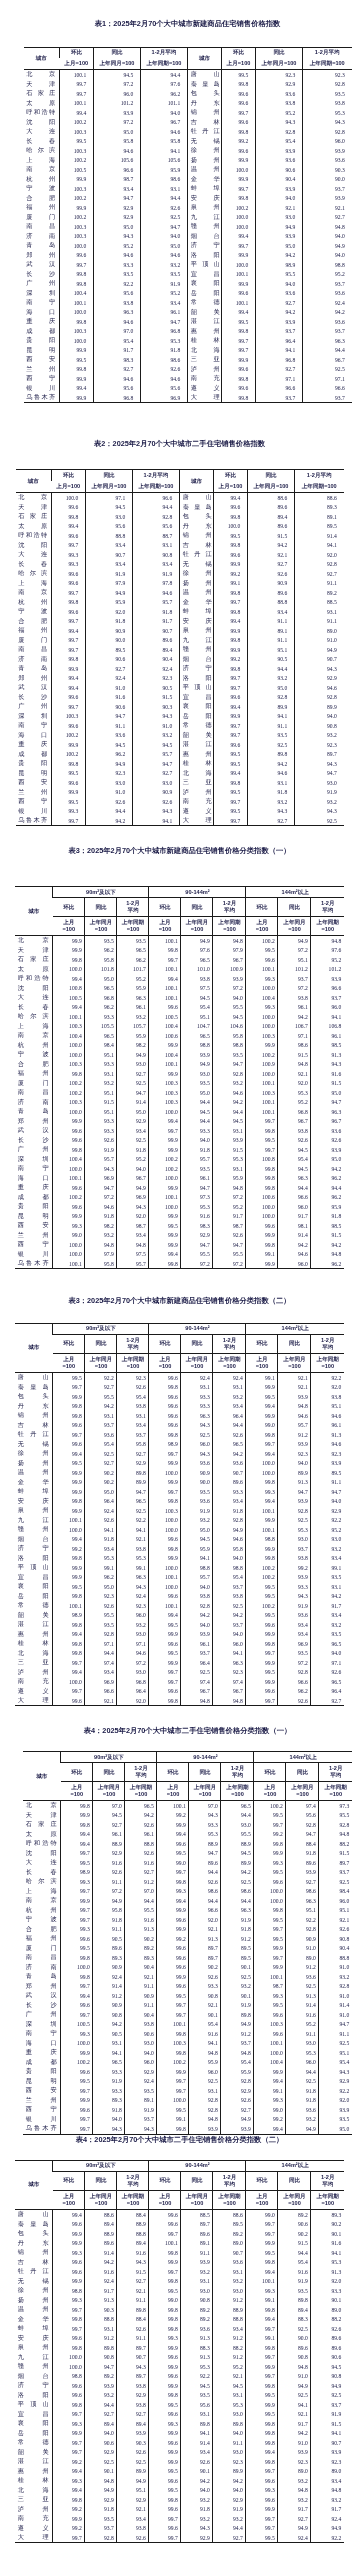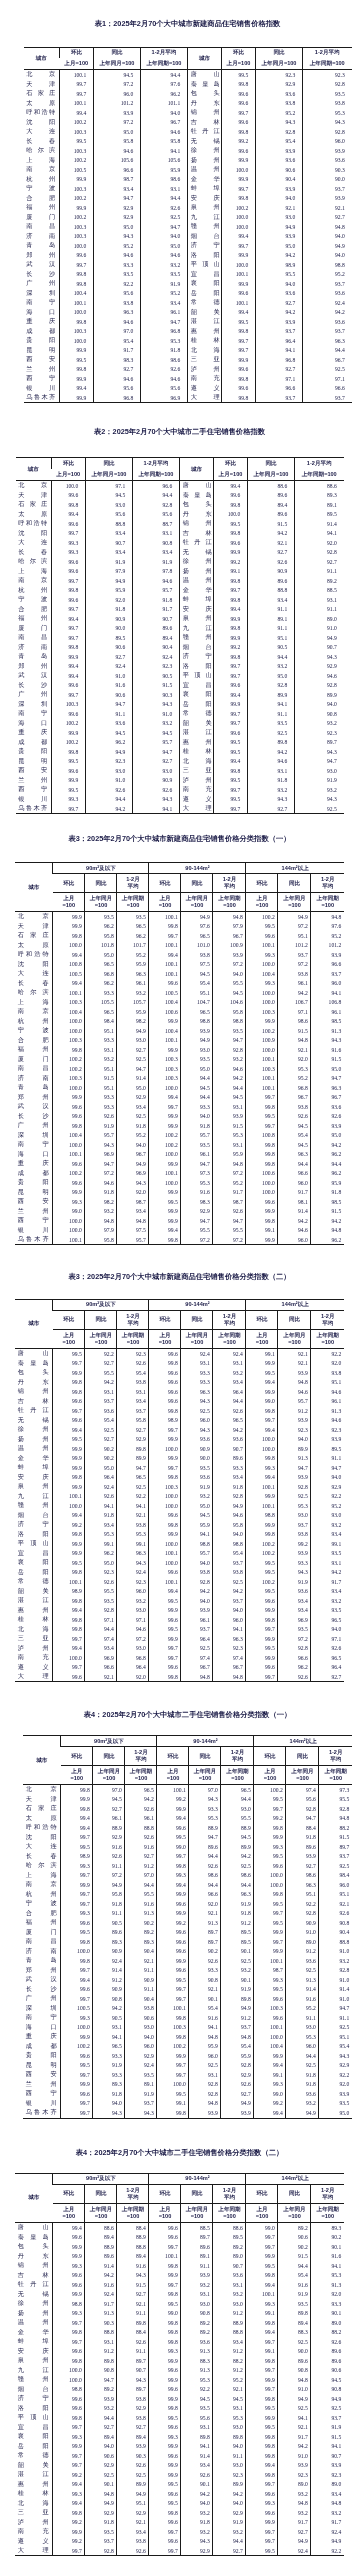--- a/index.html
+++ b/index.html
@@ -8,28 +8,28 @@
     color:#23234d;
     font-family:"Liberation Serif","DejaVu Serif",serif;
   }
   .doc{padding-top:19px;}
   section{display:block;}
   h2.tbl-title{
     margin:0;text-align:center;font-size:7.3px;font-weight:bold;color:#1b1b47;
     font-family:"Liberation Sans","DejaVu Sans",sans-serif;line-height:9px;
   }
   #sec-t1{margin-top:0;padding-left:16px;}
-  #sec-t2{margin-top:24px;}
+  #sec-t2{margin-top:36px;}
   #sec-t3a{margin-top:19.7px;}
   #sec-t3b{margin-top:27px;}
-  #sec-t4a{margin-top:28px;padding-left:16px;}
-  #sec-t4b{margin-top:29px;}
+  #sec-t4a{margin-top:20px;padding-left:16px;}
+  #sec-t4b{}
   #sec-t1 h2{margin-bottom:18.5px;}
   #sec-t2 h2{margin-bottom:21px;}
-  #sec-t3a h2{margin-bottom:19px;}
+  #sec-t3a h2{margin-bottom:31px;}
   #sec-t3b h2{margin-bottom:17.4px;}
   #sec-t4a h2{margin-bottom:15.7px;}
   #sec-t4b h2{margin-bottom:16.3px;}
 
   table.tbl{
     width:328px;margin:0 auto;border-collapse:collapse;table-layout:fixed;
     border-top:1.1px solid #1a1a1a;border-bottom:1.1px solid #1a1a1a;
   }
   .tbl th{
     font-family:"Liberation Sans","DejaVu Sans",sans-serif;

